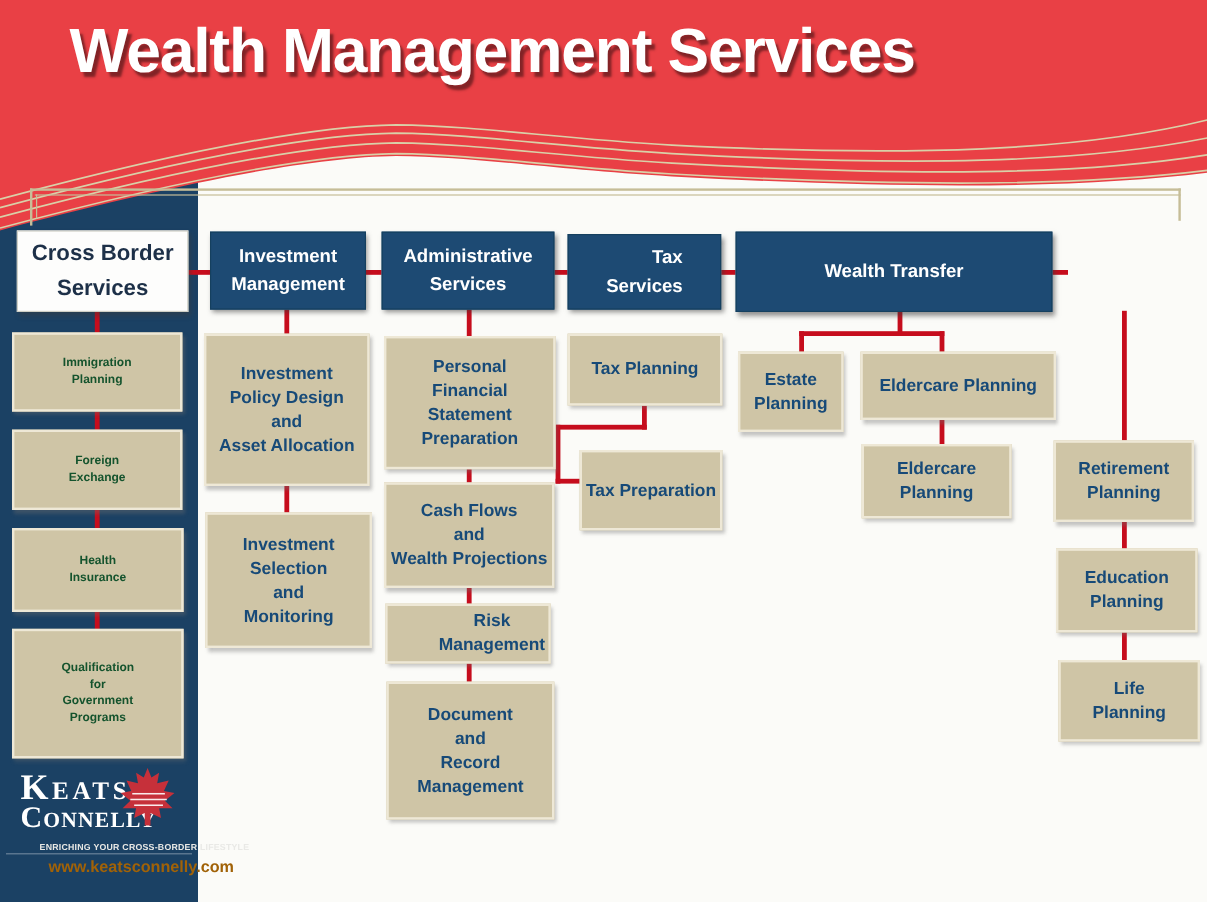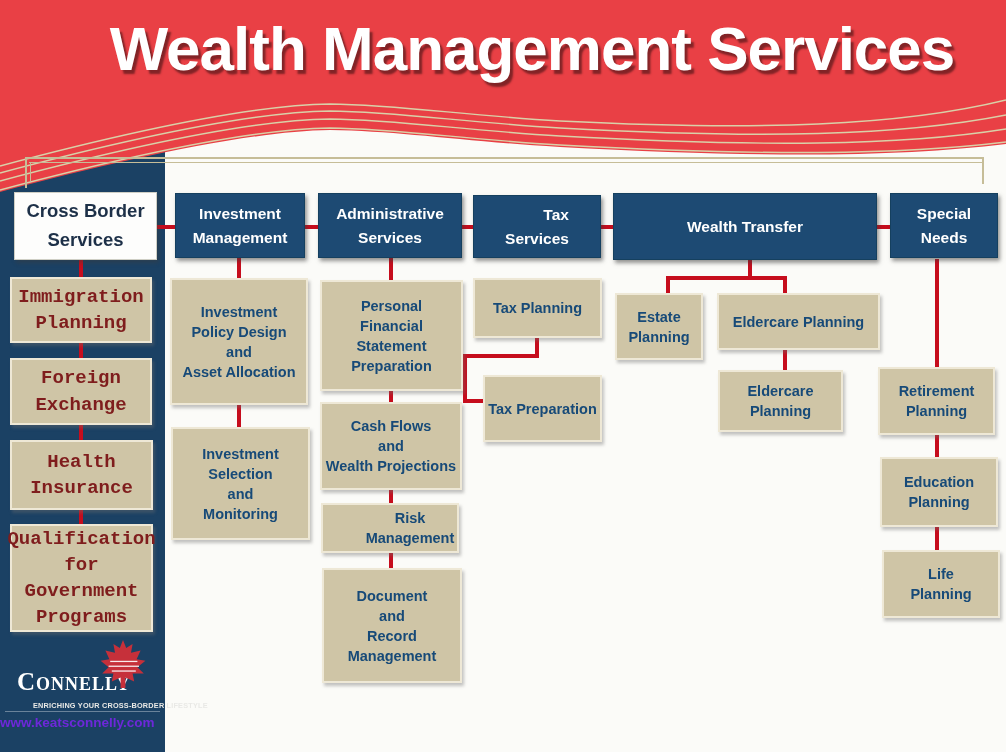--- a/index.html
+++ b/index.html
@@ -5,41 +5,41 @@
   html,body{margin:0;padding:0;background:#ffffff;}
   #stage{
     position:relative;width:1006px;height:752px;overflow:hidden;
     background:#fbfbf8;font-family:"Liberation Sans",sans-serif;
   }
   
   #header-svg{position:absolute;left:0;top:0;z-index:1;}
   #slide-title{
     position:absolute;top:13px;left:0;width:1006px;z-index:3;
     box-sizing:border-box;padding-left:58px;
-    text-align:center;color:#ffffff;font-weight:bold;font-size:62px;
+    text-align:left;color:#ffffff;font-weight:bold;font-size:52px;
     letter-spacing:-1px;
     text-shadow:3px 4px 2px rgba(95,25,28,0.75);
     font-family:"Liberation Sans",sans-serif;
   }
   
   .bracket{position:absolute;background:#c6bd98;z-index:2;}
   
   #sidebar-bg{position:absolute;left:0;top:150px;width:165px;height:602px;background:#1b4164;z-index:0;}
   
   .box{
     position:absolute;z-index:4;box-sizing:border-box;
     display:flex;align-items:center;justify-content:center;
     text-align:center;white-space:pre-line;font-weight:bold;
   }
   .tan{
     background:#cfc5a6;border:2px solid #eee8d6;
     box-shadow:2px 3px 3px rgba(110,110,110,0.40);
     color:#174a78;font-size:14.5px;line-height:1.38;
   }
-  .tan.red-text{color:#7f1d1d;font-size:19px;font-family:Liberation Mono, monospace;}
+  .tan.red-text{color:#14532d;font-size:10px;}
   .navybox{
     background:#1d4a73;border:1px solid #15405f;
     box-shadow:2px 3px 4px rgba(60,60,60,0.55);
     color:#ffffff;font-size:15.5px;line-height:1.5;
   }
   .whitebox{
     background:#fdfdfc;border:1px solid #cfcfc5;
     box-shadow:2px 3px 4px rgba(60,60,60,0.45);
     color:#1d3048;font-size:18.5px;line-height:1.55;
   }
@@ -52,22 +52,22 @@
   }
   #logo-keats{left:17px;top:640px;font-size:30px;letter-spacing:3px;}
   #logo-connelly{left:17px;top:668px;font-size:25px;letter-spacing:1px;}
   #logo-tagline{
     position:absolute;left:13px;top:701px;width:150px;z-index:5;
     color:#e9e9e6;font-size:7.3px;letter-spacing:0.2px;font-weight:bold;
     font-family:"Liberation Sans",sans-serif;white-space:nowrap;margin-left:20px;
   }
   #logo-divider{position:absolute;left:5px;top:711px;width:155px;height:1px;background:rgba(255,255,255,0.35);z-index:5;}
   #logo-website{
-    position:absolute;left:0;top:715px;width:195px;z-index:5;text-align:left;
-    color:#6d28d9;font-size:13.5px;font-weight:bold;
+    position:absolute;left:0;top:715px;width:195px;z-index:5;text-align:right;
+    color:#a16207;font-size:13.5px;font-weight:bold;
     font-family:"Liberation Sans",sans-serif;
   }
   #maple-leaf{position:absolute;left:99px;top:638px;z-index:5;}
 </style>
 </head>
 <body>
 
 <div id="stage">
 
   <div id="sidebar-bg"></div>
@@ -92,22 +92,20 @@
 
   <div class="box whitebox" style="left:14px;top:192px;width:143px;height:68px;">Cross Border
 Services</div>
   <div class="box navybox" style="left:175px;top:193px;width:130px;height:65px;">Investment
 Management</div>
   <div class="box navybox" style="left:318px;top:193px;width:144px;height:65px;">Administrative
 Services</div>
   <div class="box navybox" style="left:473px;top:195px;width:128px;height:63px;text-align:right;">Tax
 Services</div>
   <div class="box navybox" style="left:613px;top:193px;width:264px;height:67px;">Wealth Transfer</div>
-  <div class="box navybox" style="left:890px;top:193px;width:108px;height:65px;">Special
-Needs</div>
 
   <div class="box tan red-text" style="left:10px;top:277px;width:142px;height:66px;">Immigration
 Planning</div>
   <div class="box tan red-text" style="left:10px;top:358px;width:142px;height:67px;">Foreign
 Exchange</div>
   <div class="box tan red-text" style="left:10px;top:440px;width:143px;height:70px;">Health
 Insurance</div>
   <div class="box tan red-text" style="left:10px;top:524px;width:143px;height:108px;">Qualification
 for
 Government
@@ -178,20 +176,21 @@
   <div class="conn" style="left:748px;top:260px;width:4px;height:19px;"></div>
   <div class="conn" style="left:666px;top:276px;width:121px;height:4px;"></div>
   <div class="conn" style="left:666px;top:276px;width:4px;height:18px;"></div>
   <div class="conn" style="left:783px;top:276px;width:4px;height:18px;"></div>
   <div class="conn" style="left:783px;top:350px;width:4px;height:21px;"></div>
 
   <div class="conn" style="left:935px;top:259px;width:4px;height:108px;"></div>
   <div class="conn" style="left:935px;top:435px;width:4px;height:23px;"></div>
   <div class="conn" style="left:935px;top:527px;width:4px;height:24px;"></div>
 
+  <div class="logo-text" id="logo-keats">Keats</div>
   <div class="logo-text" id="logo-connelly">Connelly</div>
   <svg id="maple-leaf" width="48" height="52" viewBox="0 0 60 64">
     <path d="M30,2 L34,12 L42,7 L40,18 L52,15 L47,26 L58,28 L48,36 L56,44 L42,44 L44,54 L33,49 L33,62 L27,62 L27,49 L16,54 L18,44 L4,44 L12,36 L2,28 L13,26 L8,15 L20,18 L18,7 L26,12 Z" fill="#c6303a"></path>
     <rect x="14" y="28" width="34" height="1.6" fill="#ffffff" opacity="0.9"></rect>
     <rect x="12" y="34" width="38" height="1.6" fill="#ffffff" opacity="0.9"></rect>
     <rect x="16" y="40" width="30" height="1.6" fill="#ffffff" opacity="0.9"></rect>
   </svg>
   <div id="logo-tagline">ENRICHING YOUR CROSS-BORDER LIFESTYLE</div>
   <div id="logo-divider"></div>
   <div id="logo-website">www.keatsconnelly.com</div>

